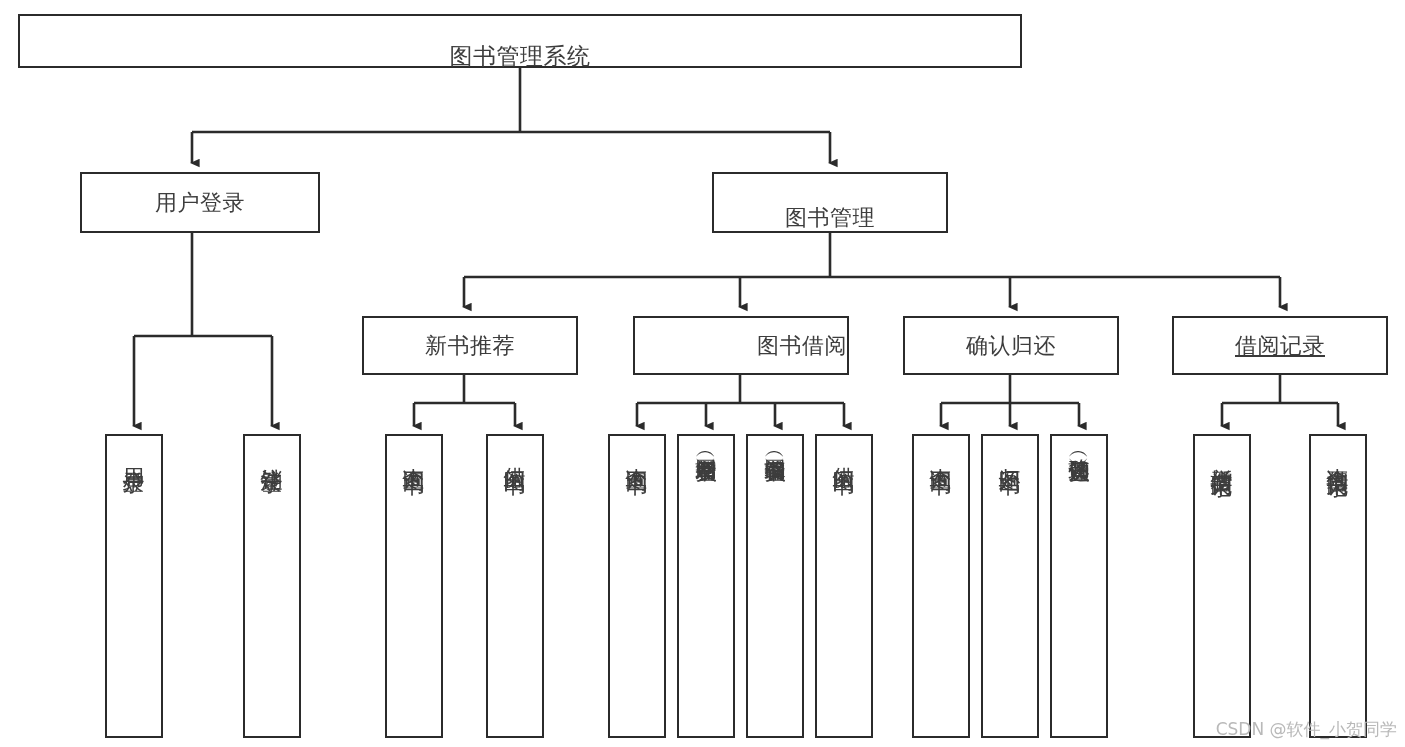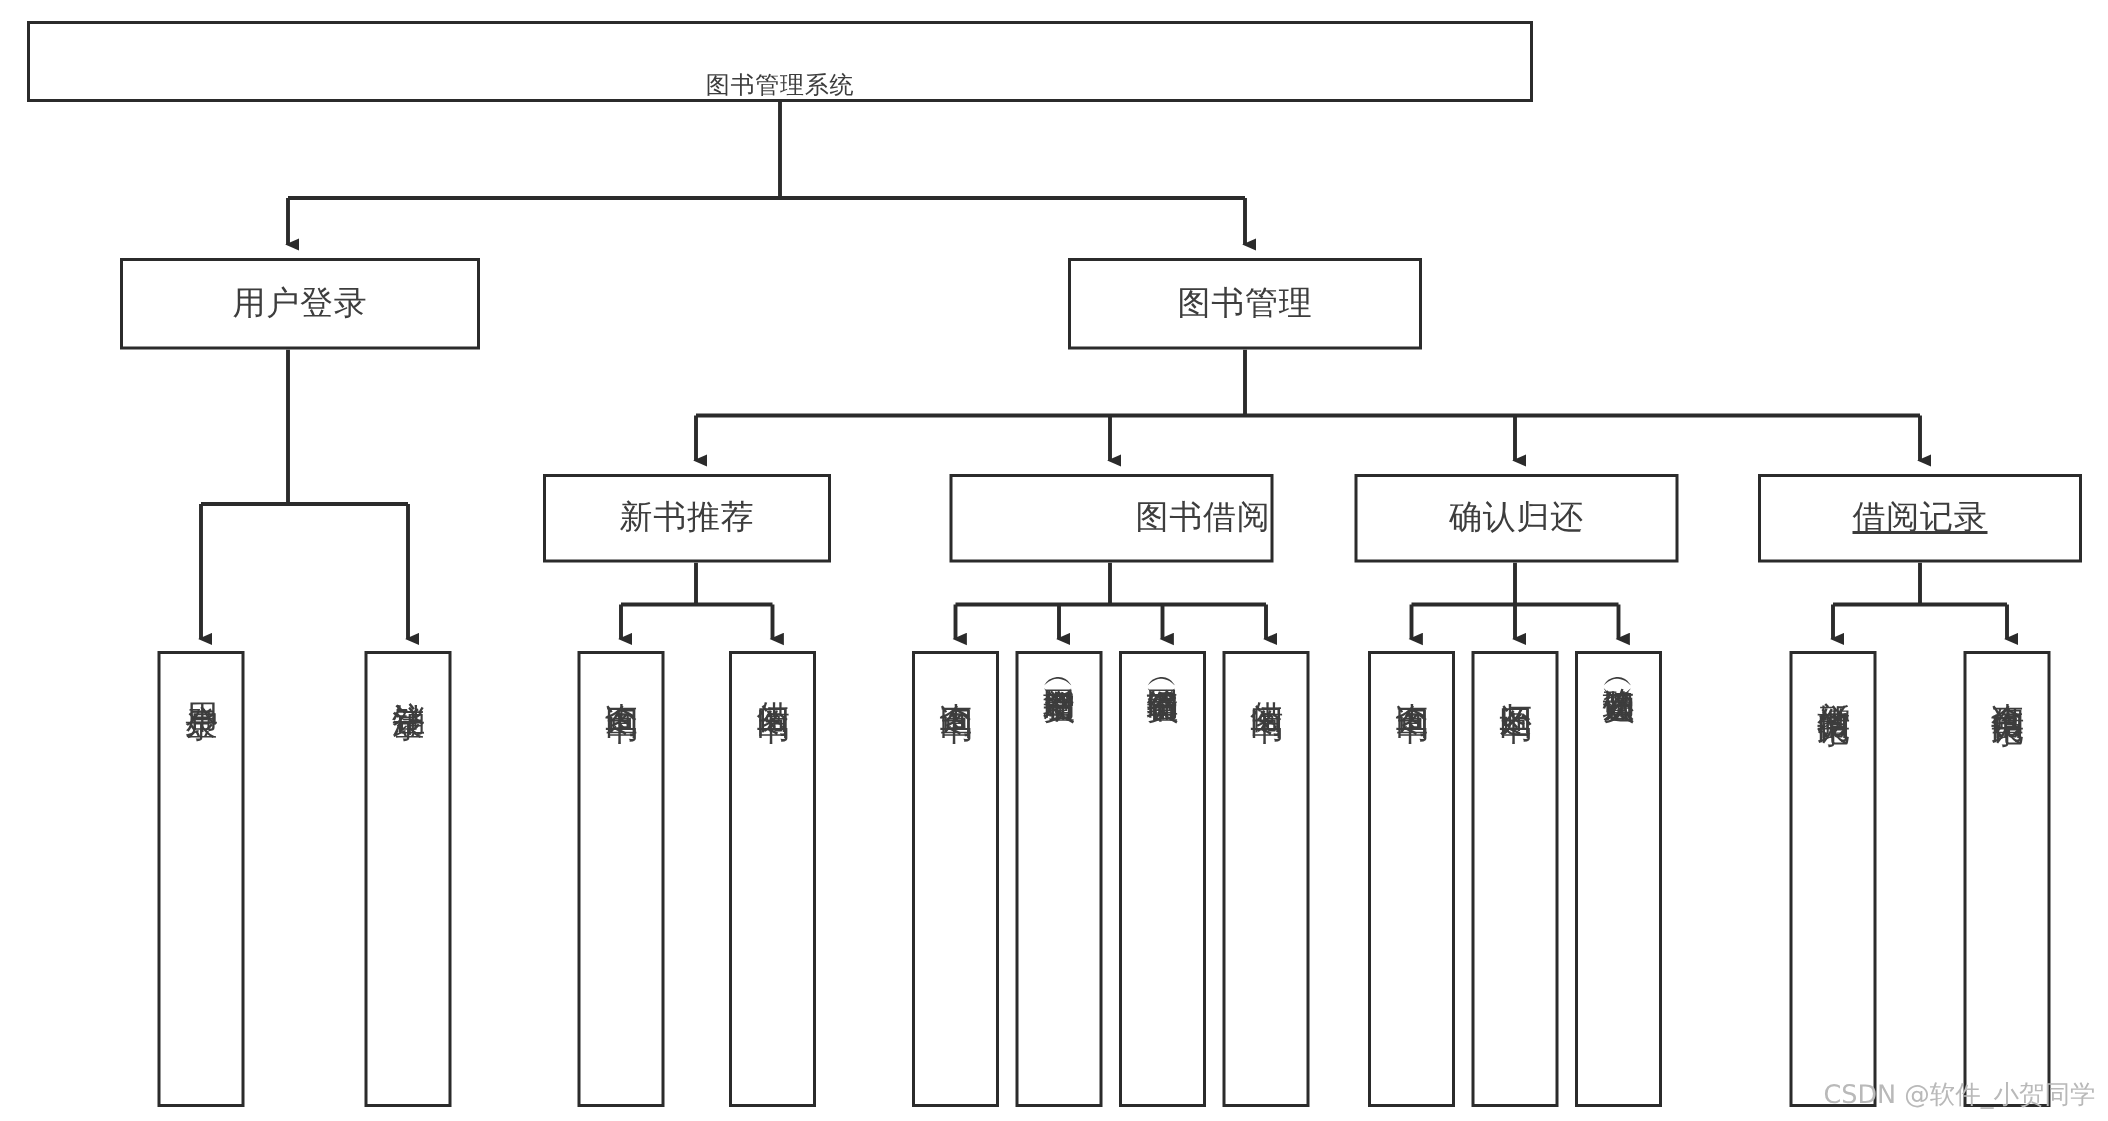--- a/index.html
+++ b/index.html
@@ -40,21 +40,21 @@
   .node-label {
     display: block;
     line-height: 1.18;
     color: #3d3d3d;
     letter-spacing: 0.5px;
   }
   .node.horiz .node-label {
     font-size: 22px;
   }
   .node.root .node-label {
-    font-size: 16px;
+    font-size: 23px;
     margin-top: 32px;
   }
   .node.vert {
     align-items: flex-start;
     padding-top: 14px;
   }
   .node.vert .node-label {
     writing-mode: vertical-rl;
     text-orientation: upright;
     font-size: 22px;
@@ -137,25 +137,25 @@
   </svg>
 
   <div class="node root horiz" style="left:18px; top:14px; width:1004px; height:54px;">
     <span class="node-label">图书管理系统</span>
   </div>
 
   <div class="node horiz" style="left:80px; top:172px; width:240px; height:61px;">
     <span class="node-label">用户登录</span>
   </div>
 
-  <div class="node horiz" style="left:712px; top:172px; width:236px; height:61px;">
+  <div class="node horiz" style="left:712px; top:172px; width:236px; height:61px;align-items:flex-end;">
     <span class="node-label">图书管理</span>
   </div>
 
-  <div class="node horiz" style="left:362px; top:316px; width:192px; height:59px;">
+  <div class="node horiz" style="left:362px; top:316px; width:216px; height:59px;">
     <span class="node-label">新书推荐</span>
   </div>
 
   <div class="node horiz" style="left:633px; top:316px; width:216px; height:59px;justify-content:flex-end;">
     <span class="node-label">图书借阅</span>
   </div>
 
   <div class="node horiz" style="left:903px; top:316px; width:216px; height:59px;">
     <span class="node-label">确认归还</span>
   </div>

